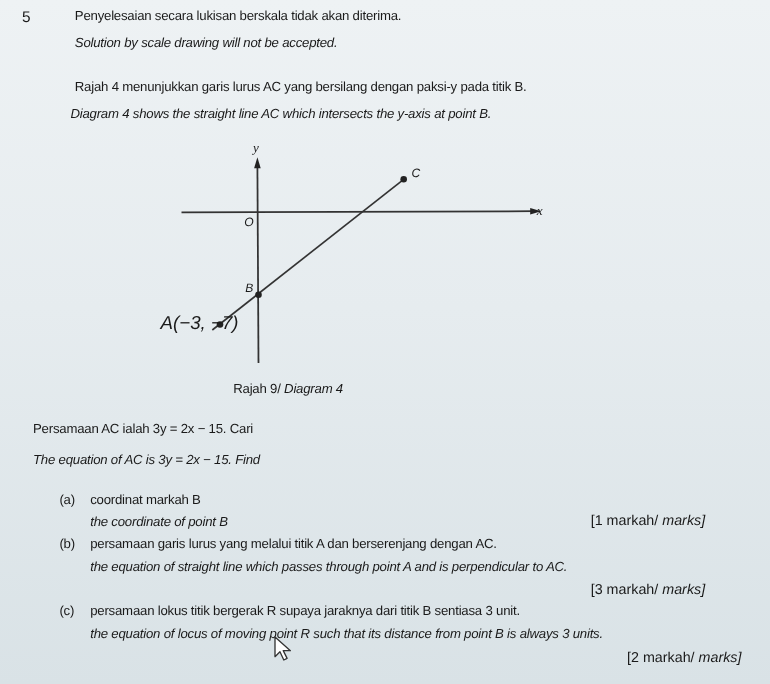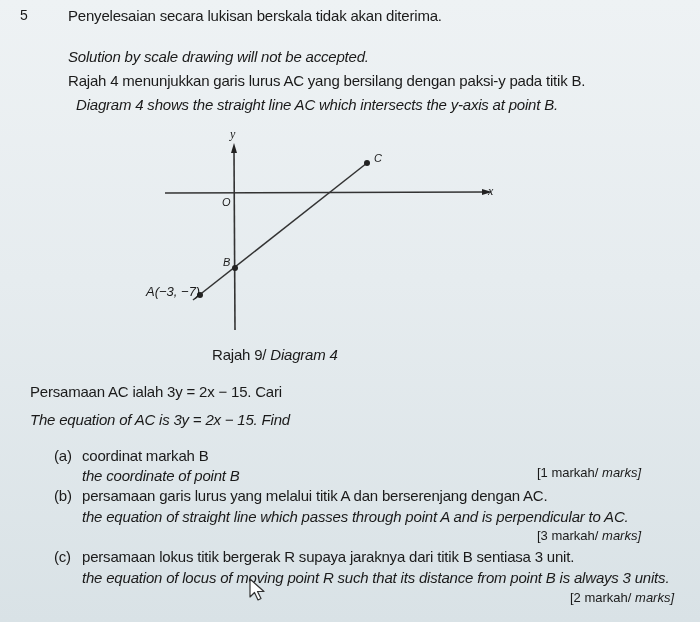--- a/index.html
+++ b/index.html
@@ -3,36 +3,36 @@
 <meta charset="utf-8">
 <style>
   html, body { margin: 0; padding: 0; }
   body {
     width: 700px; height: 622px; overflow: hidden; position: relative;
     background: linear-gradient(180deg, #eef2f4 0%, #e6ecef 45%, #d9e2e6 100%);
     font-family: "Liberation Sans", sans-serif;
     color: #1a1a1a;
   }
   .abs { position: absolute; white-space: nowrap; }
-  .t { font-size: 15px; letter-spacing: -0.2px; }
+  .t { font-size: 12px; letter-spacing: -0.2px; }
   .it { font-style: italic; }
   .qnum { left: 20px; top: 7px; font-size: 14px; }
   .mark { font-size: 13px; }
   svg.diagram { position: absolute; left: 0; top: 0; }
   .cursor { position: absolute; left: 248px; top: 578px; }
 </style>
 </head>
 <body>
 
 <div class="abs qnum">5</div>
 <div class="abs t" style="left:68px; top:7px;">Penyelesaian secara lukisan berskala tidak akan diterima.</div>
-<div class="abs t it" style="left:68px; top:32px;margin-top:16px;">Solution by scale drawing will not be accepted.</div>
+<div class="abs t it" style="left:68px; top:32px;">Solution by scale drawing will not be accepted.</div>
 
 <div class="abs t" style="left:68px; top:72px;">Rajah 4 menunjukkan garis lurus AC yang bersilang dengan paksi-y pada titik B.</div>
-<div class="abs t it" style="left:76px; top:96px;">Diagram 4 shows the straight line AC which intersects the y-axis at point B.</div>
+<div class="abs t it" style="left:64px; top:96px;">Diagram 4 shows the straight line AC which intersects the y-axis at point B.</div>
 
 <svg class="diagram" width="700" height="622">
 
   <line x1="234" y1="150" x2="235" y2="330" stroke="#333" stroke-width="1.6"></line>
   <polygon points="234,143 231,153 237,153" fill="#222"></polygon>
 
   <line x1="165" y1="193" x2="485" y2="192" stroke="#333" stroke-width="1.6"></line>
   <polygon points="492,192 482,189 482,195" fill="#222"></polygon>
 
   <line x1="193" y1="300" x2="367" y2="163" stroke="#333" stroke-width="1.5"></line>
@@ -40,21 +40,21 @@
   <circle cx="367" cy="163" r="3" fill="#222"></circle>
   <circle cx="235" cy="268" r="3" fill="#222"></circle>
   <circle cx="200" cy="295" r="3" fill="#222"></circle>
 </svg>
 
 <div class="abs it" style="left:230px; top:127px; font-size:12px; font-family:'Liberation Serif', serif;">y</div>
 <div class="abs it" style="left:488px; top:184px; font-size:12px; font-family:'Liberation Serif', serif;">x</div>
 <div class="abs it" style="left:222px; top:196px; font-size:11px;">O</div>
 <div class="abs it" style="left:374px; top:152px; font-size:11px;">C</div>
 <div class="abs it" style="left:223px; top:256px; font-size:11px;">B</div>
-<div class="abs it" style="left:146px; top:284px; font-size:13px;">A(−3, −7)</div>
+<div class="abs it" style="left:146px; top:284px; font-size:17px;">A(−3, −7)</div>
 
 <div class="abs t" style="left:212px; top:346px;">
   <span>Rajah 9/</span>
   <span class="it">Diagram 4</span>
 </div>
 
 <div class="abs t" style="left:30px; top:383px;">Persamaan AC ialah 3y = 2x − 15.  Cari</div>
 <div class="abs t it" style="left:30px; top:411px;text-align:right;">The equation of AC is 3y = 2x − 15. Find</div>
 
 <div class="abs t" style="left:54px; top:447px;">(a)</div>

